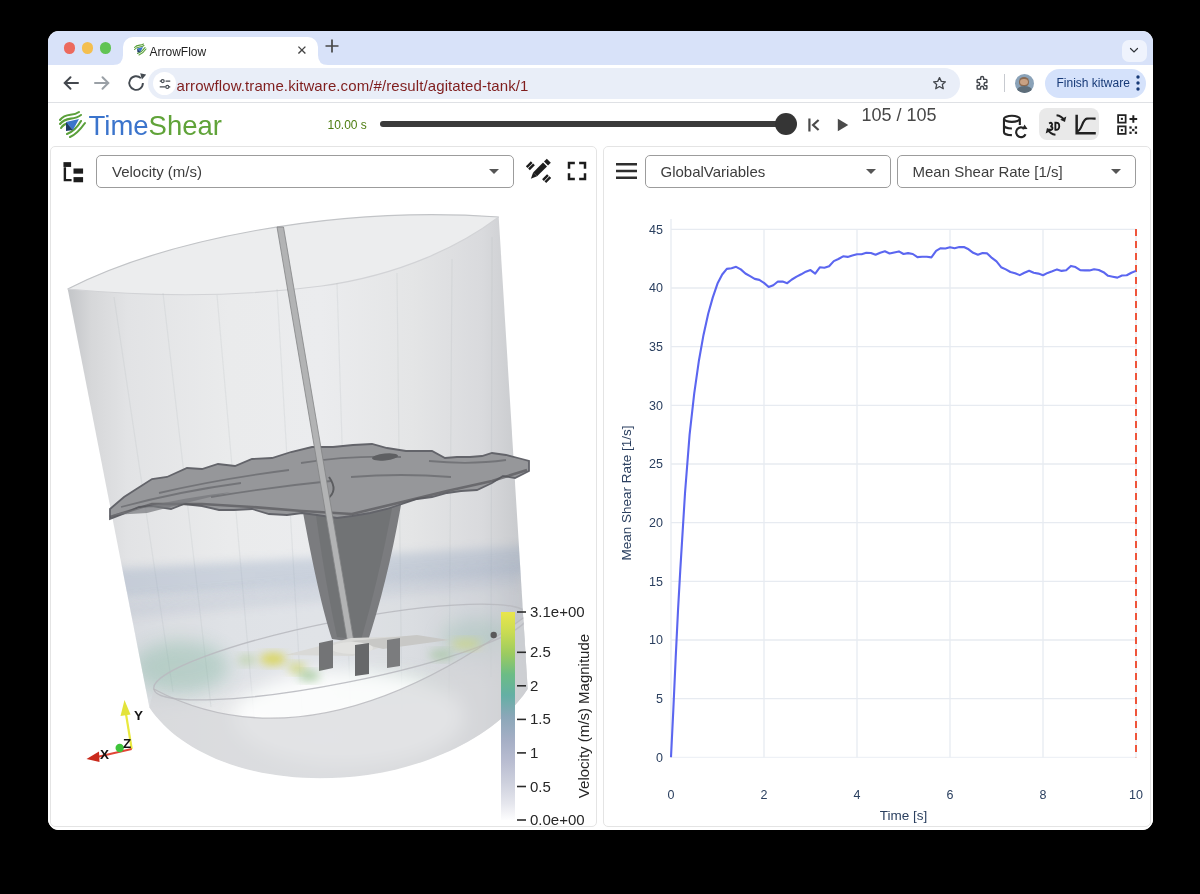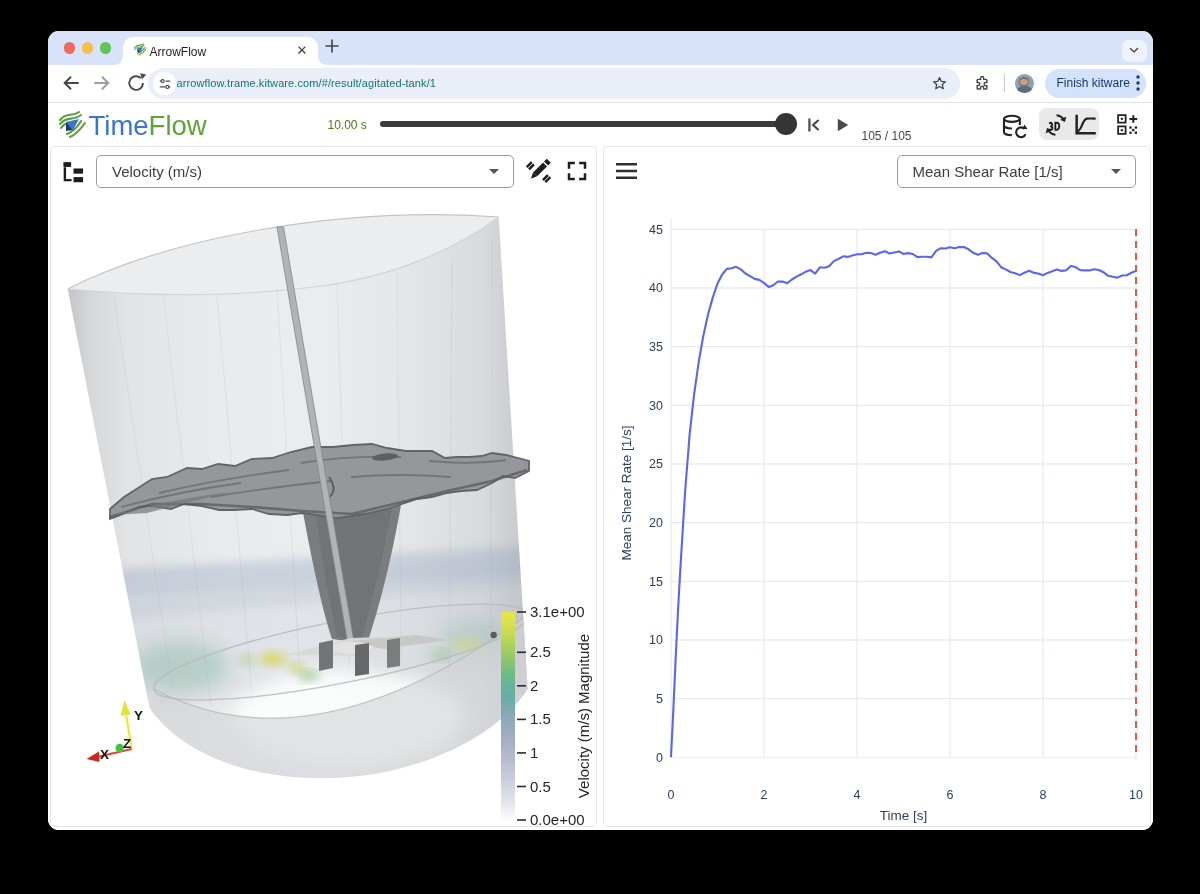--- a/index.html
+++ b/index.html
@@ -14,27 +14,27 @@
        border-radius:10px 10px 0 0;}
   .tabtitle{position:absolute;left:27px;top:7.5px;font-size:12px;color:#1f1f1f;}
   .tabx{position:absolute;right:8px;top:6px;width:16px;height:16px;color:#444;font-size:13.5px;
         line-height:16px;text-align:center;}
   .newtab{position:absolute;left:277px;top:8px;width:14px;height:14px;}
   .tabchev{position:absolute;right:6px;top:9px;width:25px;height:22px;border-radius:7px;
            background:rgba(255,255,255,.6);color:#30343a;text-align:center;}
   
   .urlrow{position:absolute;left:0;top:34px;width:100%;height:37px;background:#fff;}
   .omni{position:absolute;left:100px;top:2.5px;width:812px;height:31px;border-radius:16px;background:#e9eef8;}
-  .urltext{position:absolute;left:29px;top:9.5px;font-size:11px;color:#0f766e;letter-spacing:.1px;}
+  .urltext{position:absolute;left:29px;top:9.5px;font-size:15px;color:#7f1d1d;letter-spacing:.1px;}
   .divider{position:absolute;left:0;top:70.5px;width:100%;height:1px;background:#dfe1e5;}
   
   .appbar{position:absolute;left:0;top:71.5px;width:100%;height:43.5px;background:#fff;}
   .logotext{position:absolute;left:41px;top:7px;font-size:27.5px;letter-spacing:0px;}
   .timelab{position:absolute;left:280px;top:15px;font-size:12px;color:#4d7c0f;}
-  .counter{position:absolute;left:814px;top:26px;font-size:12px;color:#474747;}
+  .counter{position:absolute;left:814px;top:2px;font-size:18px;color:#474747;}
   .iconbtn{position:absolute;}
   .btngroup{position:absolute;left:991px;top:36px;width:60px;height:32.5px;background:#e9e9e9;border-radius:8px;}
   
   .content{position:absolute;left:0;top:115px;width:100%;height:684px;background:#fff;}
   .card{position:absolute;top:0;height:681px;background:#fff;border:1px solid #e4e4e4;border-radius:5px;box-sizing:border-box;}
   .cardL{left:2px;width:547px;}
   .cardR{left:555px;width:548px;}
   .vselect{position:absolute;height:33px;border:1px solid #9c9c9c;border-radius:5px;box-sizing:border-box;background:#fff;}
   .vselect .lab{position:absolute;left:15px;top:7px;font-size:15px;color:#3d3d3d;}
   .vselect .arr{position:absolute;right:14px;top:13px;width:0;height:0;border-left:5px solid transparent;
@@ -127,21 +127,21 @@
         <g fill="none" stroke="#5ba03b" stroke-width="2.1" stroke-linecap="round">
 <path d="M2,11 C8,3 14,8 21,3"></path>
           <path d="M2,15 C8,7 15,12 23,6"></path>
           <path d="M3,19 C7,13 11,15 14,13"></path>
 <path d="M12,28 C17,26 22,21 27,14"></path>
           <path d="M9,25 C14,23 19,19 23,12"></path>
         </g>
 <path d="M8,13 L21,10 L15,21 z" fill="#3b74cc"></path>
         <path d="M8,13 L15,21 L8,22 z" fill="#1d3a66"></path>
       </svg>
-    <div class="logotext"><span style="color:#3b74cc;">Time</span><span style="color:#60a339;">Flow</span></div>
+    <div class="logotext"><span style="color:#3b74cc;">Time</span><span style="color:#60a339;">Shear</span></div>
     <div class="timelab">10.00 s</div>
     <div style="position:absolute;left:332px;top:18.5px;width:408px;height:6px;border-radius:3px;background:#3b3b3b;"></div>
     <div style="position:absolute;left:727.5px;top:10.5px;width:22px;height:22px;border-radius:50%;background:#353535;"></div>
     <svg style="position:absolute;left:755px;top:11px" width="22" height="22" viewBox="0 0 24 24">
       <path d="M7 5 L7 19" stroke="#4a4a4a" stroke-width="2.4"></path>
         <path d="M17 6.5 L11 12 L17 17.5" fill="none" stroke="#4a4a4a" stroke-width="2.4"></path>
     </svg>
     <svg style="position:absolute;left:784px;top:12px" width="20" height="20" viewBox="0 0 24 24">
       <path d="M7 4.5 L19.5 12 L7 19.5 z" fill="#4a4a4a"></path>
     </svg>
@@ -354,20 +354,24 @@
 </g>
 </g>
         </svg>
     </div>
     <div class="card cardR">
       <svg style="position:absolute;left:12px;top:14.5px" width="21" height="18" viewBox="0 0 21 18">
         <g stroke="#2e2e2e" stroke-width="2.6">
             <path d="M0 2.2 L21 2.2 M0 9 L21 9 M0 15.8 L21 15.8"></path>
           </g>
       </svg>
+      <div class="vselect" style="left:41px;top:8px;width:246px;">
+          <span class="lab">GlobalVariables</span>
+          <span class="arr"></span>
+        </div>
       <div class="vselect" style="left:293px;top:8px;width:239px;">
           <span class="lab">Mean Shear Rate [1/s]</span>
           <span class="arr"></span>
         </div>
       <svg width="546" height="679" viewBox="0 0 546 679" style="position:absolute;left:0;top:0">
 <g>
             <line x1="67" x2="532" y1="610.3" y2="610.3" stroke="#eef1f6" stroke-width="1.3"></line>
             <line x1="67" x2="532" y1="551.6" y2="551.6" stroke="#e7ebf1" stroke-width="1.3"></line>
             <line x1="67" x2="532" y1="493.0" y2="493.0" stroke="#e7ebf1" stroke-width="1.3"></line>
             <line x1="67" x2="532" y1="434.3" y2="434.3" stroke="#e7ebf1" stroke-width="1.3"></line>

